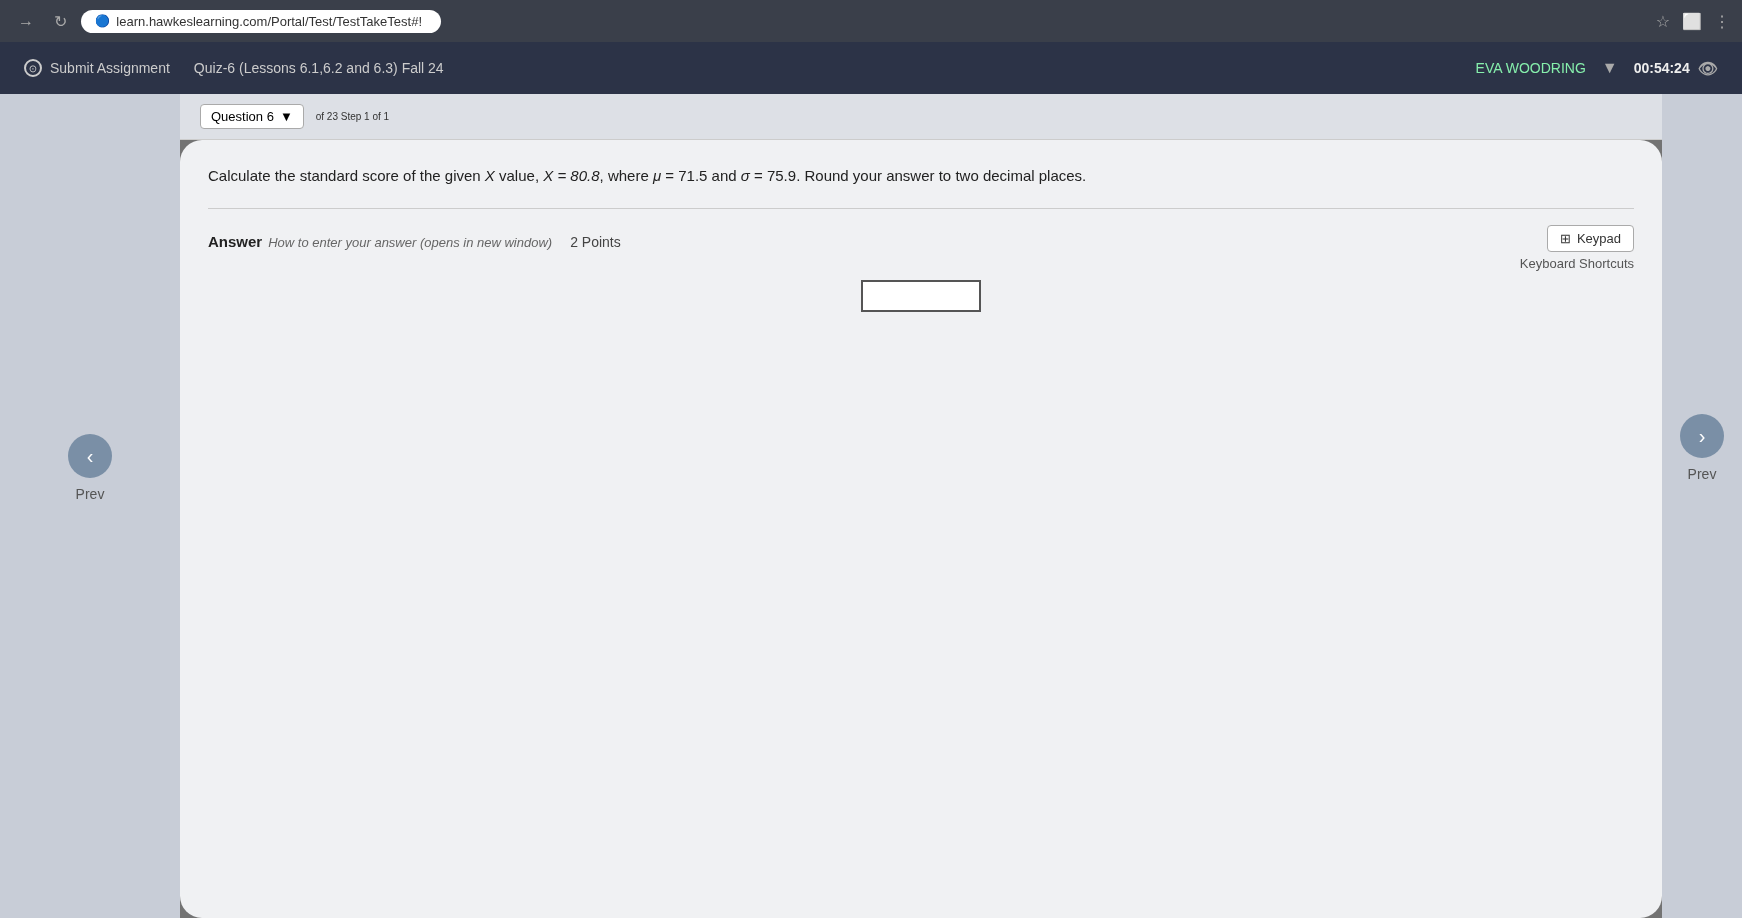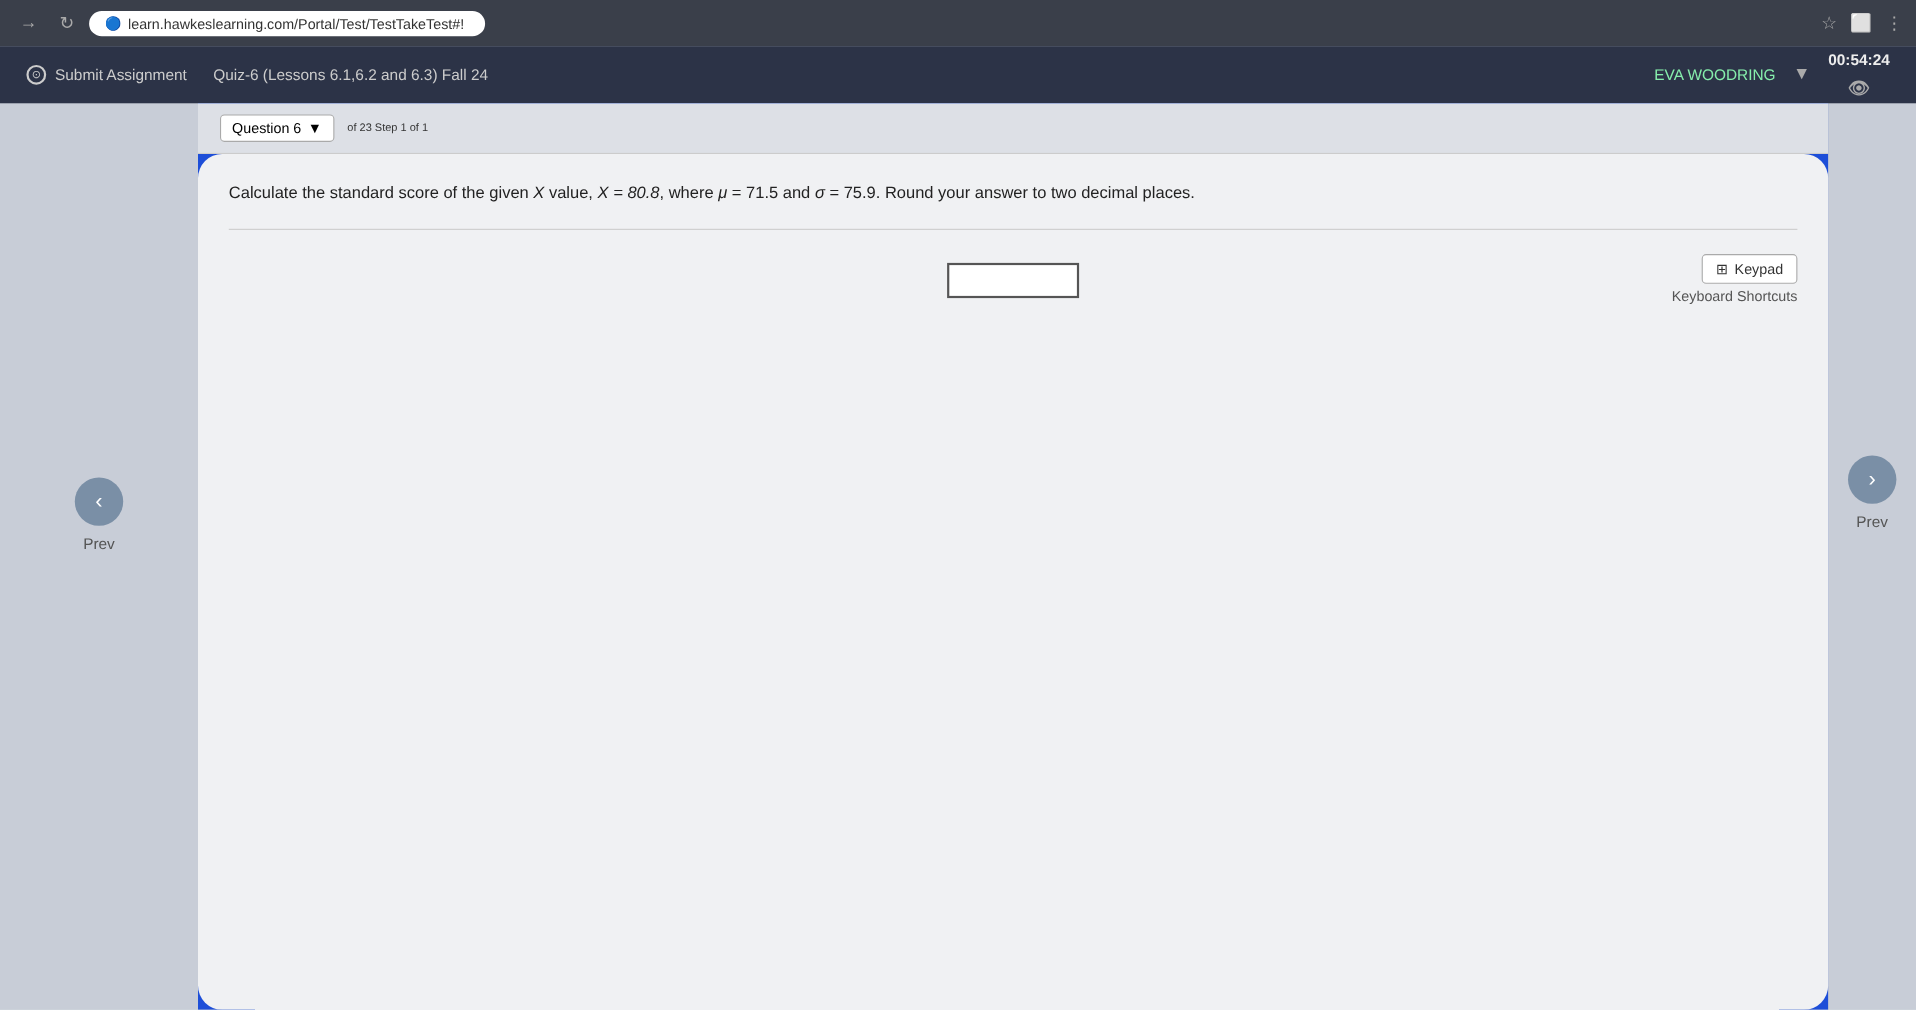--- a/index.html
+++ b/index.html
@@ -95,21 +95,20 @@
       font-size: 14px;
       text-align: right;
     }
     .timer-box {
       display: flex;
       align-items: center;
       gap: 8px;
       color: #eee;
       font-size: 14px;
       font-weight: bold;
-      flex-direction: column;
     }
     .eye-icon {
       color: #aaa;
       font-size: 16px;
     }
 
     
     .main-layout {
       display: flex;
       height: calc(918px - 42px - 52px);
@@ -168,21 +167,21 @@
     }
     .next-label {
       color: #555;
       font-size: 14px;
       font-weight: 500;
     }
 
     
     .content-panel {
       flex: 1;
-      background: #1d4ed8;
+      background: #737373;
       display: flex;
       flex-direction: column;
     }
 
     
     .question-header-bar {
       background: #dde0e6;
       padding: 10px 20px;
       display: flex;
       align-items: center;
@@ -367,20 +366,25 @@
       <div class="answer-section">
 
         <div class="keypad-area">
           <button class="keypad-btn">
             <span>⊞</span>
             <span>Keypad</span>
           </button>
           <a class="keyboard-shortcuts-link">Keyboard Shortcuts</a>
         </div>
 
+        <div class="answer-label-row">
+          <span class="answer-label">Answer</span>
+            <span class="answer-how-to">How to enter your answer (opens in new window)</span>
+          <span class="answer-points">2 Points</span>
+        </div>
 
         <div class="answer-input-container">
           <input type="text" class="answer-input" style="">
         </div>
 
       </div>
     </div>
   </div>
 
   <div class="right-sidebar">

